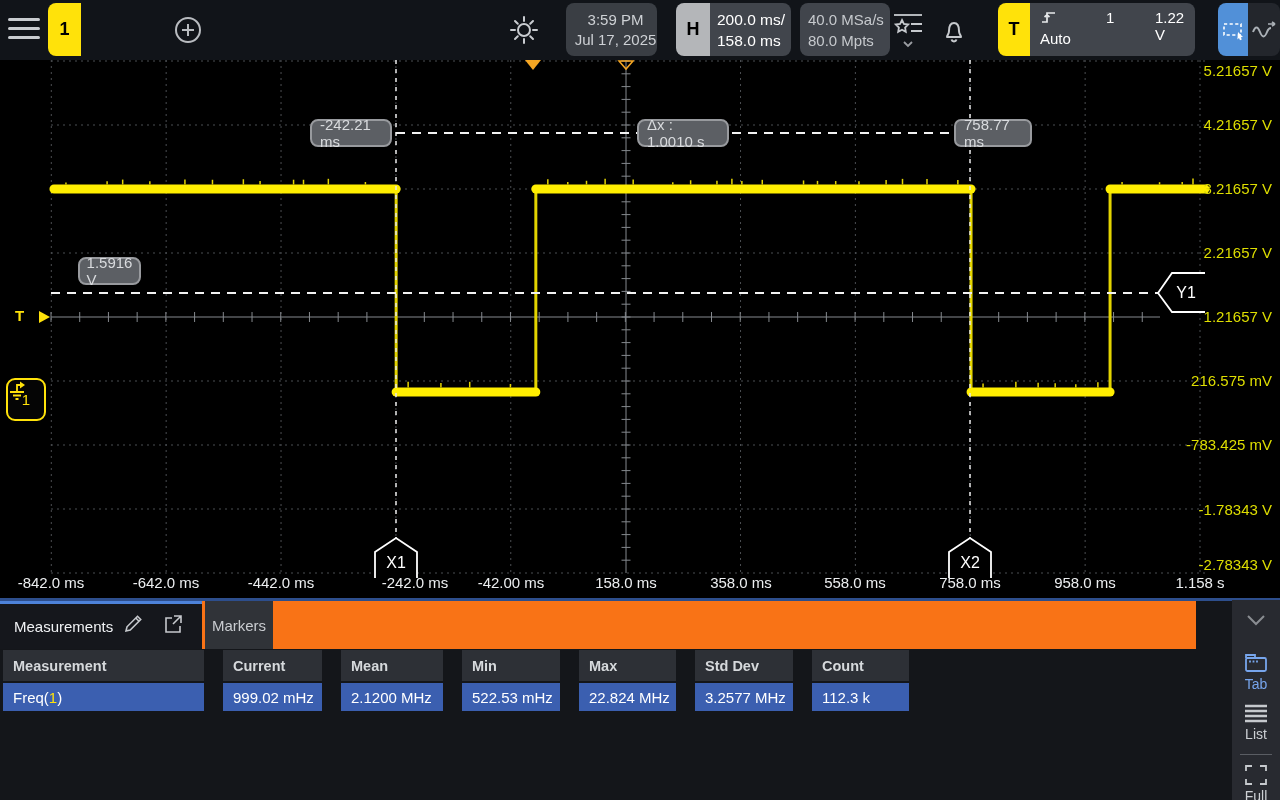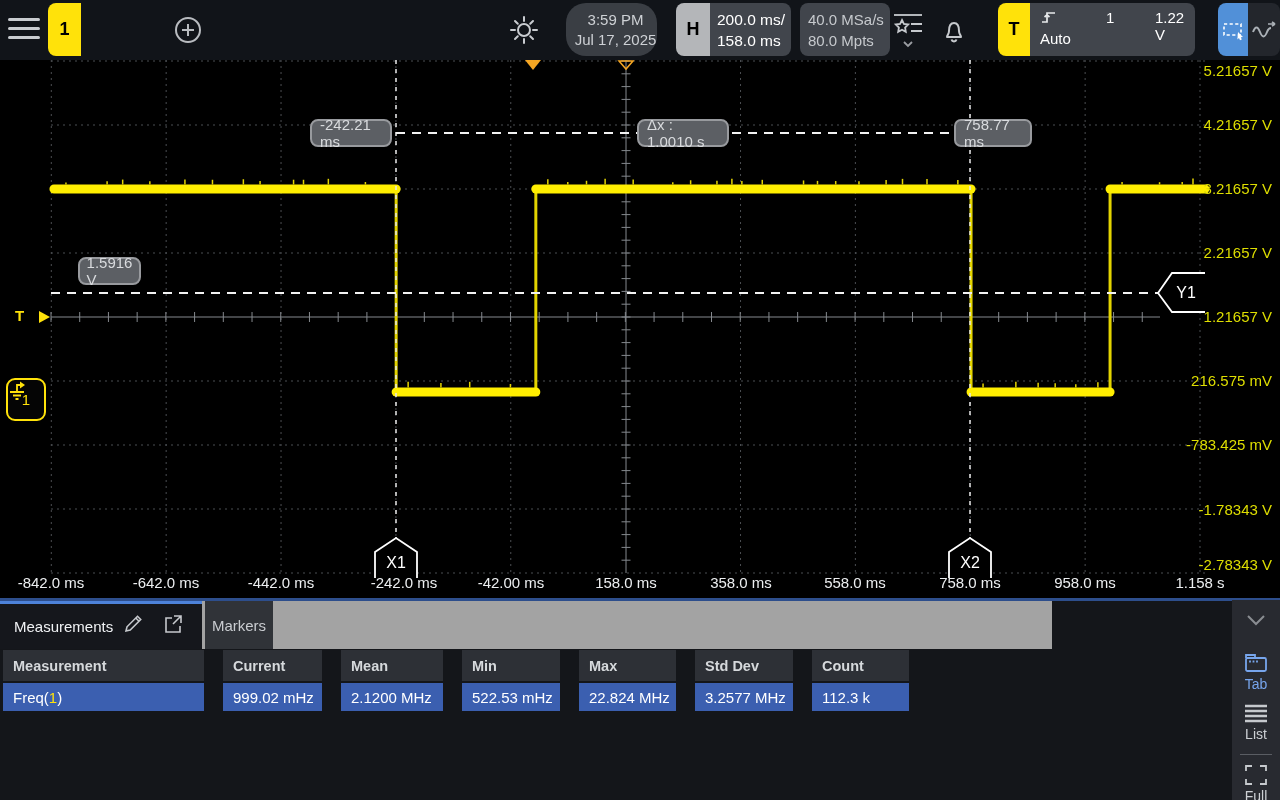--- a/index.html
+++ b/index.html
@@ -11,21 +11,21 @@
   .topbar { position:absolute; left:0; top:0; width:1280px; height:60px; background:#111419; }
   .hamburger { position:absolute; left:8px; top:18px; width:32px; height:24px; cursor:pointer; }
   .hamburger span { display:block; height:3px; background:#c9ccd0; border-radius:2px; margin-bottom:6px; }
   .chbtn { position:absolute; top:3px; height:53px; display:flex; align-items:center; justify-content:center;
            font-weight:bold; font-size:18px; color:#000; }
   .ch1btn { left:48px; width:33px; background:#ffe20a; border-radius:8px 0 0 8px; }
   .panel { position:absolute; top:3px; height:53px; background:#41454c; color:#fff; }
   .chinfo { left:81px; width:90px; border-radius:0 8px 8px 0; padding:3px 0 0 9px; font-size:15px; line-height:18px; }
   .chinfo .detail { font-size:10px; color:#b6b9bd; letter-spacing:.2px; margin-top:1px; }
   .addbtn { position:absolute; left:174px; top:16px; width:28px; height:28px; }
-  .clockpanel { left:566px; width:91px; background:#3a3e44; border-radius:20px; color:#ced1d5; font-size:15px;
+  .clockpanel { left:566px; width:91px; background:#3a3e44; border-radius:8px; color:#ced1d5; font-size:15px;
                 display:flex; flex-direction:column; align-items:center; justify-content:center; line-height:20px;padding-left:8px; }
   .hbadge { left:676px; width:34px; background:#b4b6b9; border-radius:8px 0 0 8px; color:#000;
             display:flex; align-items:center; justify-content:center; font-weight:bold; font-size:18px; position:absolute; top:3px; height:53px; }
   .hinfo { left:710px; width:81px; border-radius:0 8px 8px 0; font-size:15.5px; line-height:21px; padding:6px 0 0 7px; }
   .acqpanel { left:800px; width:90px; border-radius:8px; color:#c6c9cd; font-size:15px; line-height:21px; padding:6px 0 0 8px; }
   .tbtn { left:998px; width:32px; background:#ffe20a; border-radius:8px 0 0 8px; }
   .tinfo { left:1030px; width:165px; border-radius:0 8px 8px 0; font-size:15px; }
   .tinfo .row1 { position:absolute; top:6px; left:10px; width:150px; display:flex; align-items:center; }
   .tinfo .tsrc { position:absolute; left:66px; top:0; }
   .tinfo .tlev { position:absolute; left:115px; top:0; }
@@ -47,21 +47,21 @@
   .tmark { position:absolute; left:15px; top:247px; color:#ffe20a; font-size:15px; font-weight:bold; }
   .tmark-arrow { position:absolute; left:39px; top:251px; width:0; height:0;
                  border-left:11px solid #ffe20a; border-top:6px solid transparent; border-bottom:6px solid transparent; }
   .gndmark { position:absolute; left:6px; top:318px; width:40px; height:43px; background:#050505;
              border:2px solid #ffe20a; border-radius:9px; display:flex; align-items:center; justify-content:center; gap:2px; }
   .gndmark .num { color:#ffe20a; font-size:15px; }
 
   
   .separator { position:absolute; left:0; top:598px; width:1280px; height:3px; background:#2d4e8c; }
   .bottom { position:absolute; left:0; top:601px; width:1280px; height:199px; background:#14161a; }
-  .tabbar { position:absolute; left:0; top:0; width:1052px; height:48px; background:#a3a3a3; }
+  .tabbar { position:absolute; left:0; top:0; width:1196px; height:48px; background:#f97316; }
   .tab-meas { position:absolute; left:0; top:0; width:202px; height:48px; background:#15171c; border-top:3px solid #4d82d9;
               display:flex; align-items:center; color:#f0f2f4; font-size:15px; padding-left:14px; }
   .tab-markers { position:absolute; left:205px; top:0; width:68px; height:48px; background:#303338;
                  display:flex; align-items:center; justify-content:center; color:#c9ccd0; font-size:15px; }
   .meas-icons { position:absolute; left:122px; top:0; height:45px; display:flex; align-items:center; gap:18px; }
   .mtable { position:absolute; left:3px; top:49px; }
   .mrow { display:flex; gap:19px; margin-bottom:2px; }
   .mcell { padding-left:10px; display:flex; align-items:center; font-size:14.5px; }
   .mhead .mcell { background:#2d3036; color:#d6d9dc; font-weight:bold; height:31px; }
   .mdata .mcell { background:#3b5fb0; color:#fff; height:28px; font-size:15px; }
@@ -346,21 +346,21 @@
     <div class="ylabel" style="top:183px">2.21657 V</div>
     <div class="ylabel" style="top:247px">1.21657 V</div>
     <div class="ylabel" style="top:311px">216.575 mV</div>
     <div class="ylabel" style="top:375px">-783.425 mV</div>
     <div class="ylabel" style="top:440px">-1.78343 V</div>
     <div class="ylabel" style="top:495px">-2.78343 V</div>
 
     <div class="xlabel" style="left:6px">-842.0 ms</div>
     <div class="xlabel" style="left:121px">-642.0 ms</div>
     <div class="xlabel" style="left:236px">-442.0 ms</div>
-    <div class="xlabel" style="left:359px">-242.0 ms</div>
+    <div class="xlabel" style="left:370px">-242.0 ms</div>
     <div class="xlabel" style="left:466px">-42.00 ms</div>
     <div class="xlabel" style="left:581px">158.0 ms</div>
     <div class="xlabel" style="left:696px">358.0 ms</div>
     <div class="xlabel" style="left:810px">558.0 ms</div>
     <div class="xlabel" style="left:925px">758.0 ms</div>
     <div class="xlabel" style="left:1040px">958.0 ms</div>
     <div class="xlabel" style="left:1155px">1.158 s</div>
 
     <div class="cursorbox" style="left:310px; top:59px; width:82px;">-242.21 ms</div>
     <div class="cursorbox" style="left:637px; top:59px; width:92px;">Δx : 1.0010 s</div>

